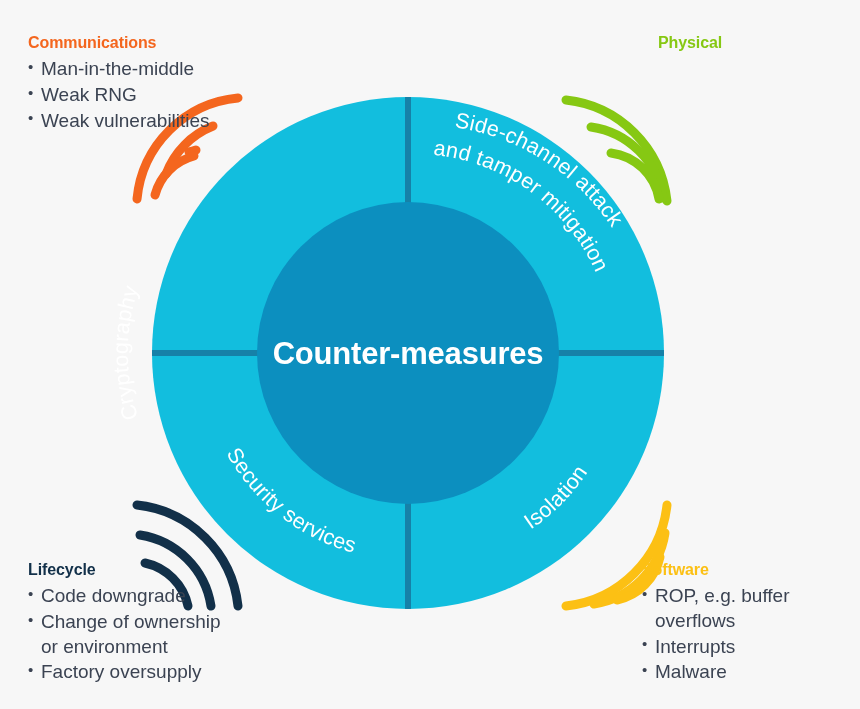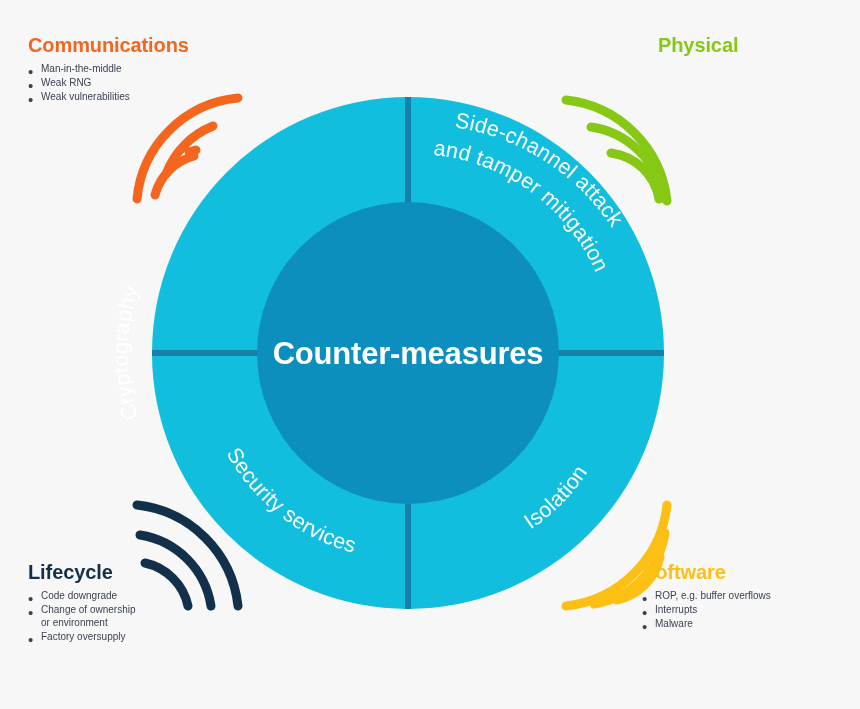--- a/index.html
+++ b/index.html
@@ -29,32 +29,32 @@
     height: 709px;
     display: block;
   }
 
   
   .callout {
     position: absolute;
     z-index: 5;
   }
   .callout-title {
-    font-size: 20px;
+    font-size: 16px;
     font-weight: bold;
     line-height: 1.15;
     margin: 0 0 5px 0;
     letter-spacing: -0.1px;
   }
   .callout-list {
     list-style: none;
     margin: 0;
     padding: 0;
     color: #3b4352;
-    font-size: 10px;
+    font-size: 19px;
     line-height: 1.3;
   }
   .callout-list li {
     position: relative;
     padding-left: 13px;
     margin-bottom: 1px;
     white-space: pre-line;
   }
   .callout-list li::before {
     content: "\2022";

